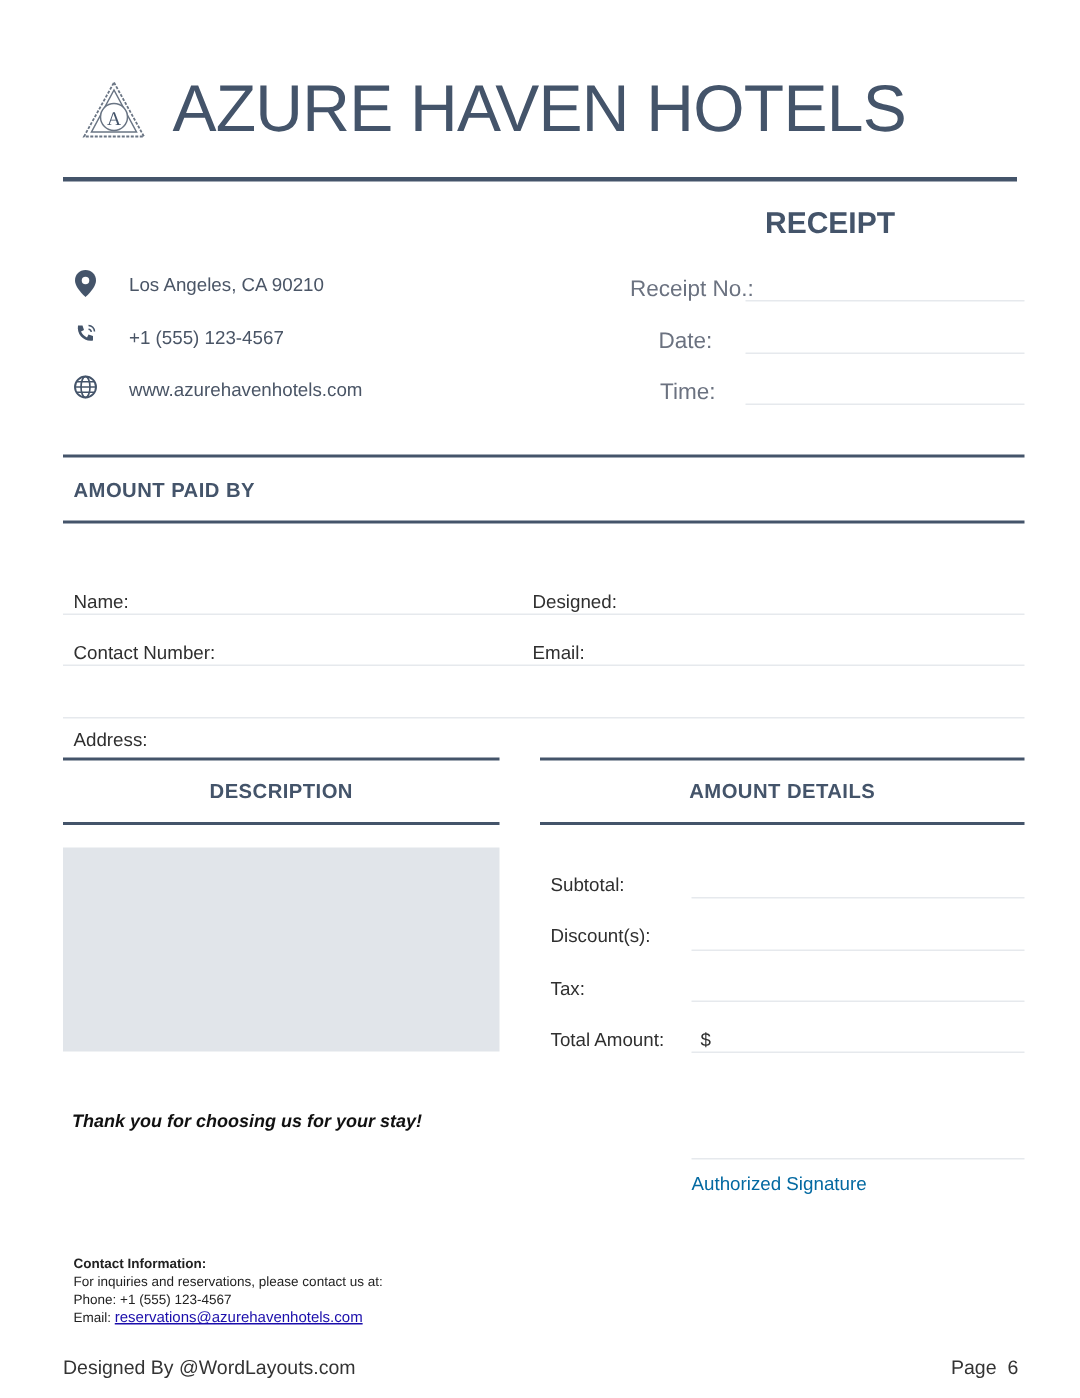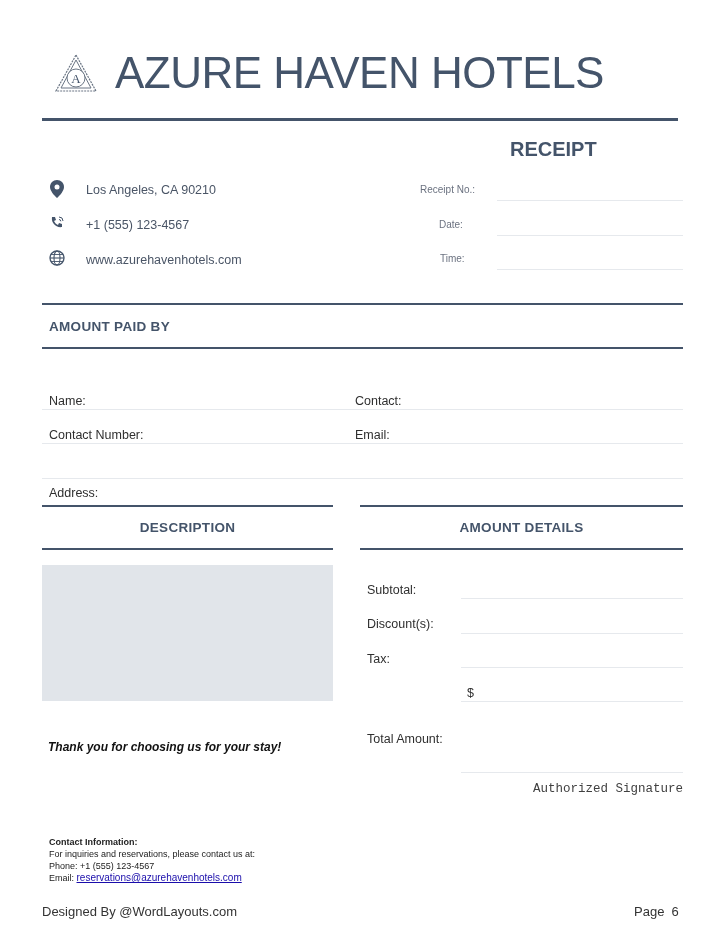--- a/index.html
+++ b/index.html
@@ -7,21 +7,21 @@
          font-family:"Liberation Sans", sans-serif; color:#3b4a5c; }
   .abs { position:absolute; }
   .title { left:115px; top:48px; font-size:44px; color:#44546a; letter-spacing:-0.5px; white-space:nowrap; }
   .logo { left:53px; top:52px; width:46px; height:44px; }
   .rule-thick { background:#44546a; height:3px; }
   .rule-mid { background:#44546a; height:2px; }
   .rule-thin { background:#e6e9ed; height:1px; }
   .receipt-title { left:510px; top:138px; font-size:20px; font-weight:bold; color:#44546a; }
   .contact-text { font-size:12.5px; color:#4a5566; }
   .label { font-size:12.5px; color:#2f2f2f; }
-  .grey-label { font-size:10px; color:#6b7280; }
+  .grey-label { font-size:15px; color:#6b7280; }
   .section-h { font-size:13.5px; font-weight:bold; color:#44546a; letter-spacing:0.3px; }
   .desc-box { left:42px; top:565px; width:291px; height:136px; background:#e1e5ea; }
   .thanks { left:48px; top:740px; font-size:12px; font-style:italic; font-weight:bold; color:#111; }
   .small { font-size:9px; color:#222; line-height:12px; }
   .link { color:#1a0dab; text-decoration:underline; }
   .footer { font-size:13px; color:#333; }
 </style>
 </head>
 <body>
 
@@ -70,21 +70,21 @@
 <div class="abs grey-label" style="left:439px; top:219px;">Date:</div>
 <div class="abs rule-thin" style="left:497px; top:235px; width:186px;"></div>
 <div class="abs grey-label" style="left:440px; top:253px;">Time:</div>
 <div class="abs rule-thin" style="left:497px; top:269px; width:186px;"></div>
 
 <div class="abs rule-mid" style="left:42px; top:303px; width:641px;"></div>
 <div class="abs section-h" style="left:49px; top:319px;">AMOUNT PAID BY</div>
 <div class="abs rule-mid" style="left:42px; top:347px; width:641px;"></div>
 
 <div class="abs label" style="left:49px; top:394px;">Name:</div>
-<div class="abs label" style="left:355px; top:394px;">Contact:</div>
+<div class="abs label" style="left:355px; top:394px;">Designed:</div>
 <div class="abs rule-thin" style="left:42px; top:409px; width:641px;"></div>
 
 <div class="abs label" style="left:49px; top:428px;">Contact Number:</div>
 <div class="abs label" style="left:355px; top:428px;">Email:</div>
 <div class="abs rule-thin" style="left:42px; top:443px; width:641px;"></div>
 
 <div class="abs label" style="left:49px; top:486px;">Address:</div>
 <div class="abs rule-thin" style="left:42px; top:478px; width:641px;"></div>
 
 <div class="abs rule-mid" style="left:42px; top:505px; width:291px;"></div>
@@ -95,27 +95,27 @@
 <div class="abs rule-mid" style="left:360px; top:505px; width:323px;"></div>
 <div class="abs section-h" style="left:360px; top:520px; width:323px; text-align:center;">AMOUNT DETAILS</div>
 <div class="abs rule-mid" style="left:360px; top:548px; width:323px;"></div>
 
 <div class="abs label" style="left:367px; top:583px;">Subtotal:</div>
 <div class="abs rule-thin" style="left:461px; top:598px; width:222px;"></div>
 <div class="abs label" style="left:367px; top:617px;">Discount(s):</div>
 <div class="abs rule-thin" style="left:461px; top:633px; width:222px;"></div>
 <div class="abs label" style="left:367px; top:652px;">Tax:</div>
 <div class="abs rule-thin" style="left:461px; top:667px; width:222px;"></div>
-<div class="abs label" style="left:367px; top:686px;margin-top:46px;">Total Amount:</div>
+<div class="abs label" style="left:367px; top:686px;">Total Amount:</div>
 <div class="abs label" style="left:467px; top:686px;">$</div>
 <div class="abs rule-thin" style="left:461px; top:701px; width:222px;"></div>
 
 <div class="abs thanks">Thank you for choosing us for your stay!</div>
 <div class="abs rule-thin" style="left:461px; top:772px; width:222px;"></div>
-<div class="abs label" style="left:461px; top:782px; width:222px; text-align:right; color:#404040;font-family:Liberation Mono, monospace;">Authorized Signature</div>
+<div class="abs label" style="left:461px; top:782px; width:222px; text-align:left; color:#0369a1;">Authorized Signature</div>
 
 <div class="abs small" style="left:49px; top:836px;">
   <div style="font-weight:bold;">Contact Information:</div>
   <div>For inquiries and reservations, please contact us at:</div>
   <div>Phone: +1 (555) 123-4567</div>
   <div><span>Email: </span><span class="link" style="font-size:10px;">reservations@azurehavenhotels.com</span></div>
 </div>
 
 <div class="abs footer" style="left:42px; top:904px;">Designed By @WordLayouts.com</div>
 <div class="abs footer" style="left:634px; top:904px; white-space:pre;">Page  6</div>

